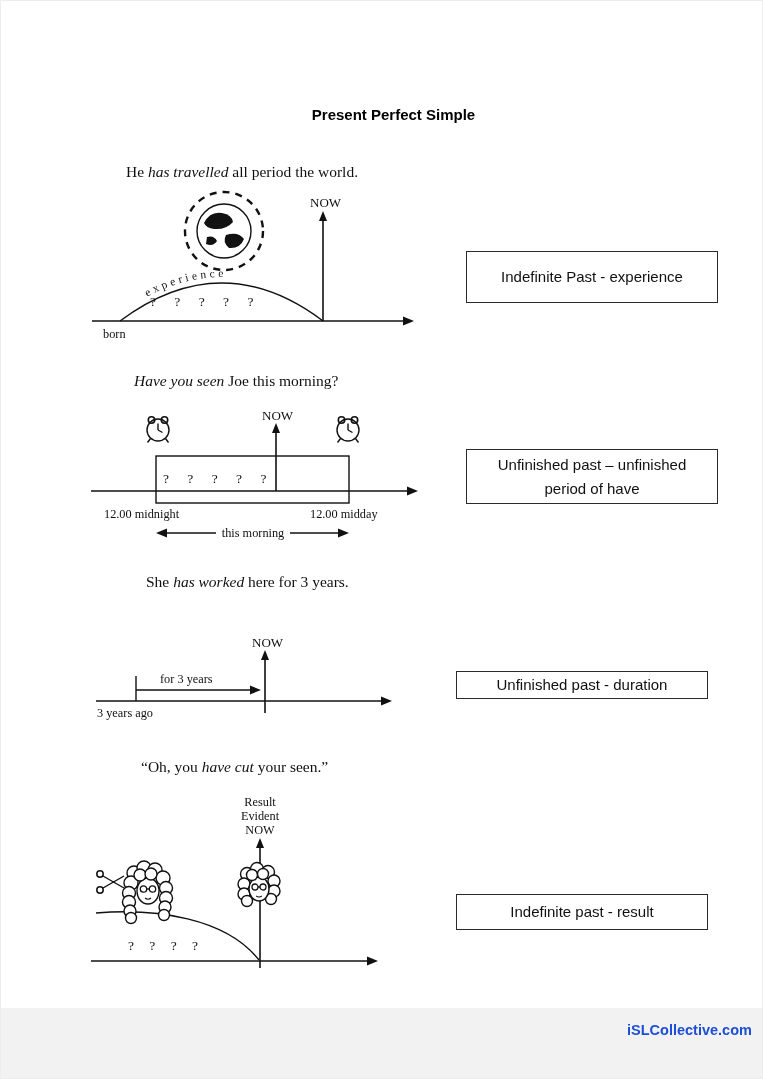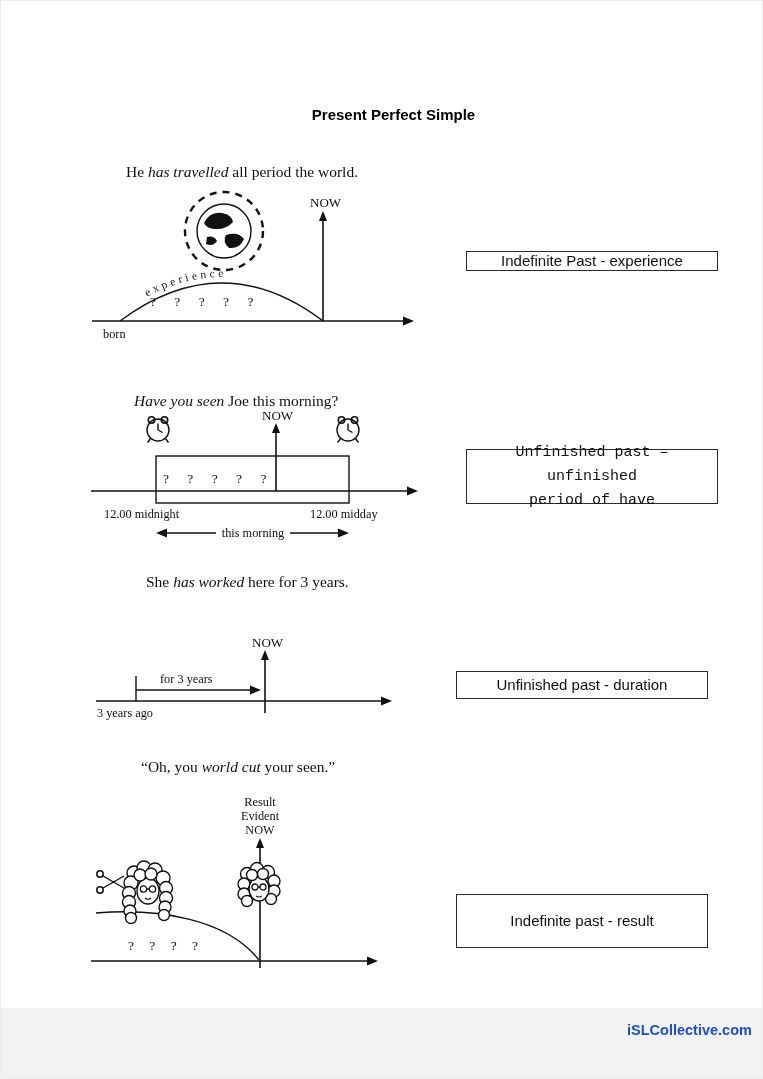--- a/index.html
+++ b/index.html
@@ -51,25 +51,25 @@
     <polygon class="ah" points="237,22 233,32 241,32"></polygon>
     <line class="ln" x1="237" y1="28" x2="237" y2="132"></line>
     <path id="arc-exp" class="ln2" d="M 34 132 Q 136 56 237 132"></path>
     <text dy="-6" class="arc-text"><textPath href="#arc-exp" startOffset="16%">experience</textPath></text>
     <text x="64" y="117" class="qm">? ? ? ? ?</text>
     <line class="ln" x1="6" y1="132" x2="318" y2="132"></line>
     <polygon class="ah" points="328,132 317,127.5 317,136.5"></polygon>
     <text x="17" y="149" class="t12">born</text>
   </svg>
 
-  <div class="label-box" style="left:465px;top:250px;width:252px;height:20px;">
+  <div class="label-box" style="left:465px;top:250px;width:252px;height:52px;">
     <div>Indefinite Past - experience</div>
   </div>
 
-  <p class="sentence" style="left:133px;top:371px;margin-top:20px;"><span></span><em>Have you seen</em><span> Joe this morning?</span></p>
+  <p class="sentence" style="left:133px;top:371px;"><span></span><em>Have you seen</em><span> Joe this morning?</span></p>
 
   <svg class="diagram" style="left:85px;top:403px;" width="345" height="142" viewBox="0 0 345 142">
     <g transform="translate(72,26)">
       <circle r="11" class="wh" stroke-width="1.6"></circle>
       <circle cx="-6.5" cy="-10" r="3.2" fill="none" stroke="#111" stroke-width="1.6"></circle>
       <circle cx="6.5" cy="-10" r="3.2" fill="none" stroke="#111" stroke-width="1.6"></circle>
       <line x1="-7.5" y1="8.5" x2="-10.5" y2="12.5" class="ln2"></line>
       <line x1="7.5" y1="8.5" x2="10.5" y2="12.5" class="ln2"></line>
       <line x1="0" y1="0" x2="0" y2="-6.5" class="ln2"></line>
       <line x1="0" y1="0" x2="4.5" y2="2.5" class="ln2"></line>
@@ -92,21 +92,21 @@
     <polygon class="ah" points="332,87 321,82.5 321,91.5"></polygon>
     <text x="18" y="114" class="t12">12.00 midnight</text>
     <text x="224" y="114" class="t12">12.00 midday</text>
     <polygon class="ah" points="70,129 81,124.5 81,133.5"></polygon>
     <line class="ln2" x1="79" y1="129" x2="130" y2="129"></line>
     <text x="167" y="133" text-anchor="middle" class="t12">this morning</text>
     <line class="ln2" x1="204" y1="129" x2="255" y2="129"></line>
     <polygon class="ah" points="263,129 252,124.5 252,133.5"></polygon>
   </svg>
 
-  <div class="label-box" style="left:465px;top:448px;width:252px;height:55px;font-family:Liberation Mono, monospace;">
+  <div class="label-box" style="left:465px;top:448px;width:252px;height:55px;">
     <div>Unfinished past – unfinished</div>
     <div>period of have</div>
   </div>
 
   <p class="sentence" style="left:145px;top:572px;"><span>She </span><em>has worked</em><span> here for 3 years.</span></p>
 
   <svg class="diagram" style="left:85px;top:632px;" width="320" height="95" viewBox="0 0 320 95">
     <text x="166" y="14" class="t13">NOW</text>
     <polygon class="ah" points="179,17 175,27 183,27"></polygon>
     <line class="ln" x1="179" y1="23" x2="179" y2="80"></line>
@@ -116,21 +116,21 @@
     <polygon class="ah" points="175,57 164,52.5 164,61.5"></polygon>
     <line class="ln" x1="10" y1="68" x2="296" y2="68"></line>
     <polygon class="ah" points="306,68 295,63.5 295,72.5"></polygon>
     <text x="11" y="84" class="t12">3 years ago</text>
   </svg>
 
   <div class="label-box" style="left:455px;top:670px;width:252px;height:28px;">
     <div>Unfinished past -  duration</div>
   </div>
 
-  <p class="sentence" style="left:140px;top:757px;"><span>“Oh, you </span><em>world cut</em><span> your seen.”</span></p>
+  <p class="sentence" style="left:140px;top:757px;"><span>“Oh, you </span><em>have cut</em><span> your seen.”</span></p>
 
   <svg class="diagram" style="left:85px;top:793px;" width="310" height="185" viewBox="0 0 310 185">
     <text x="174" y="12" text-anchor="middle" class="t12">Result</text>
     <text x="174" y="26" text-anchor="middle" class="t12">Evident</text>
     <text x="174" y="40" text-anchor="middle" class="t12">NOW</text>
     <polygon class="ah" points="174,44 170,54 178,54"></polygon>
     <line class="ln" x1="174" y1="50" x2="174" y2="174"></line>
     <path class="ln2" d="M 10 119 C 70 114, 140 124, 173 166"></path>
     <line class="ln" x1="5" y1="167" x2="282" y2="167"></line>
     <polygon class="ah" points="292,167 281,162.5 281,171.5"></polygon>
@@ -176,20 +176,20 @@
       <circle cx="-7" cy="-11" r="5.5" class="wh"></circle>
         <circle cx="4" cy="-12" r="5.5" class="wh"></circle>
       <circle cx="-4" cy="1" r="3" fill="none" stroke="#111" stroke-width="1.3"></circle>
       <circle cx="4" cy="1" r="3" fill="none" stroke="#111" stroke-width="1.3"></circle>
       <line x1="-1.2" y1="1" x2="1.2" y2="1" class="ln2"></line>
       <path d="M -2.8 10 Q 0 12 2.8 10" fill="none" stroke="#111" stroke-width="1.2"></path>
     </g>
     <text x="42" y="156" class="qm4">? ? ? ?</text>
   </svg>
 
-  <div class="label-box" style="left:455px;top:893px;width:252px;height:54px;">
+  <div class="label-box" style="left:455px;top:893px;width:252px;height:36px;">
     <div>Indefinite past - result</div>
   </div>
 
   <div class="footer-band"></div>
   <div class="footer-text">iSLCollective.com</div>
 
 </div>
 
 </body></html>

